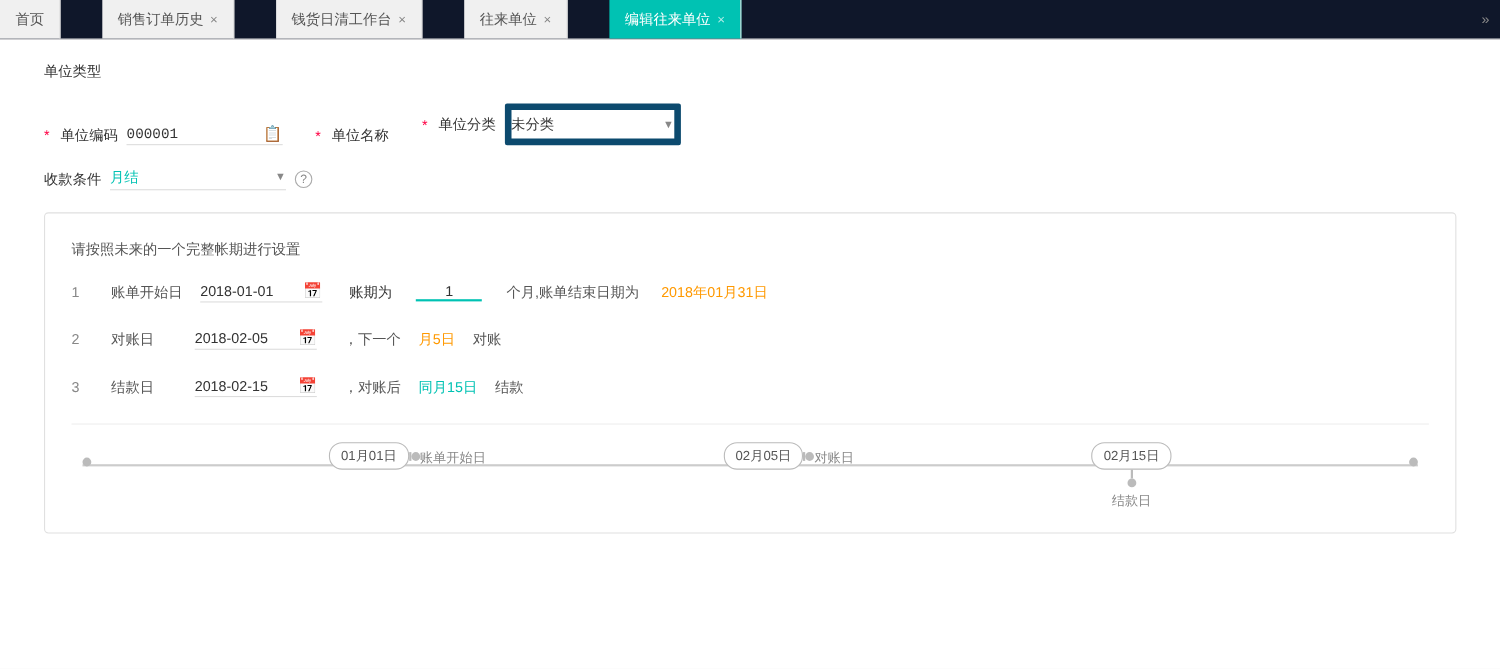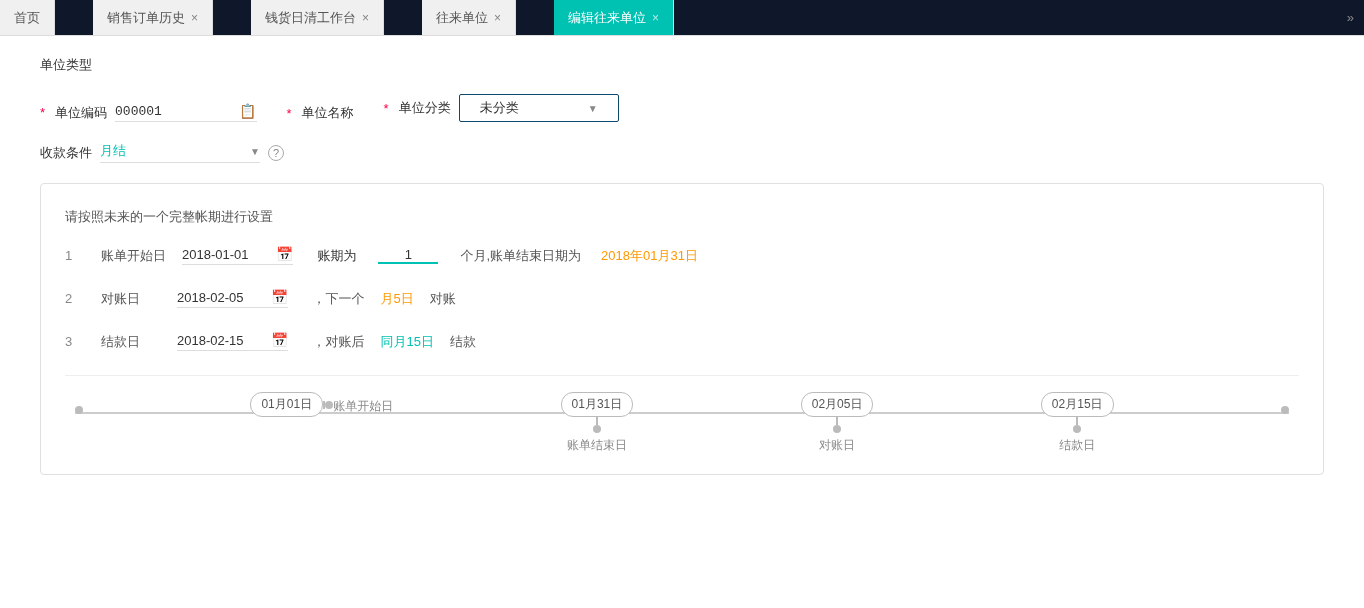--- a/index.html
+++ b/index.html
@@ -145,22 +145,22 @@
     .dropdown-value {
       flex: 1;
       color: #00c2b3;
       font-size: 13px;
     }
     .dropdown-arrow { color: #888; font-size: 10px; margin-left: 4px; }
 
     .dropdown-wrap2 {
       display: flex;
       align-items: center;
-      border: 1px solid #0c4a6e;
-      padding: 4px 20px;
+      border: 6px solid #0c4a6e;
+      padding: 4px 0;
       border-radius: 2px;
       min-width: 160px;
       cursor: pointer;
     }
     .dropdown-value2 { flex: 1; color: #333; font-size: 13px; }
 
     
     .help-icon {
       width: 16px; height: 16px;
       border-radius: 50%;
@@ -357,28 +357,22 @@
           <div style="width:8px;height:8px;border-radius:50%;background:#bbb;"></div>
         </div>
 
         <div style="display:flex; flex-direction:row; align-items:center;">
           <div style="border:1px solid #bbb; border-radius:12px; padding:3px 10px; font-size:12px; color:#555; background:#fff; white-space:nowrap;">01月01日</div>
           <div style="width:2px;height:8px;background:#bbb;"></div>
           <div style="width:8px;height:8px;border-radius:50%;background:#bbb;"></div>
           <div style="font-size:12px;color:#888;margin-top:4px;white-space:nowrap;">账单开始日</div>
         </div>
 
-        <div style="display:flex; flex-direction:column; align-items:center;">
-          <div style="border:1px solid #bbb; border-radius:12px; padding:3px 10px; font-size:12px; color:#555; background:#fff; white-space:nowrap;">01月31日</div>
-          <div style="width:2px;height:8px;background:#bbb;"></div>
-          <div style="width:8px;height:8px;border-radius:50%;background:#bbb;"></div>
-          <div style="font-size:12px;color:#888;margin-top:4px;white-space:nowrap;">账单结束日</div>
-        </div>
-
-        <div style="display:flex; flex-direction:column; align-items:center;">
+
+        <div style="display:flex; align-items:center;">
           <div style="border:1px solid #bbb; border-radius:12px; padding:3px 10px; font-size:12px; color:#555; background:#fff; white-space:nowrap;">02月05日</div>
           <div style="width:2px;height:8px;background:#bbb;"></div>
           <div style="width:8px;height:8px;border-radius:50%;background:#bbb;"></div>
           <div style="font-size:12px;color:#888;margin-top:4px;white-space:nowrap;">对账日</div>
         </div>
 
         <div style="display:flex; flex-direction:column; align-items:center;">
           <div style="border:1px solid #bbb; border-radius:12px; padding:3px 10px; font-size:12px; color:#555; background:#fff; white-space:nowrap;">02月15日</div>
           <div style="width:2px;height:8px;background:#bbb;"></div>
           <div style="width:8px;height:8px;border-radius:50%;background:#bbb;"></div>

